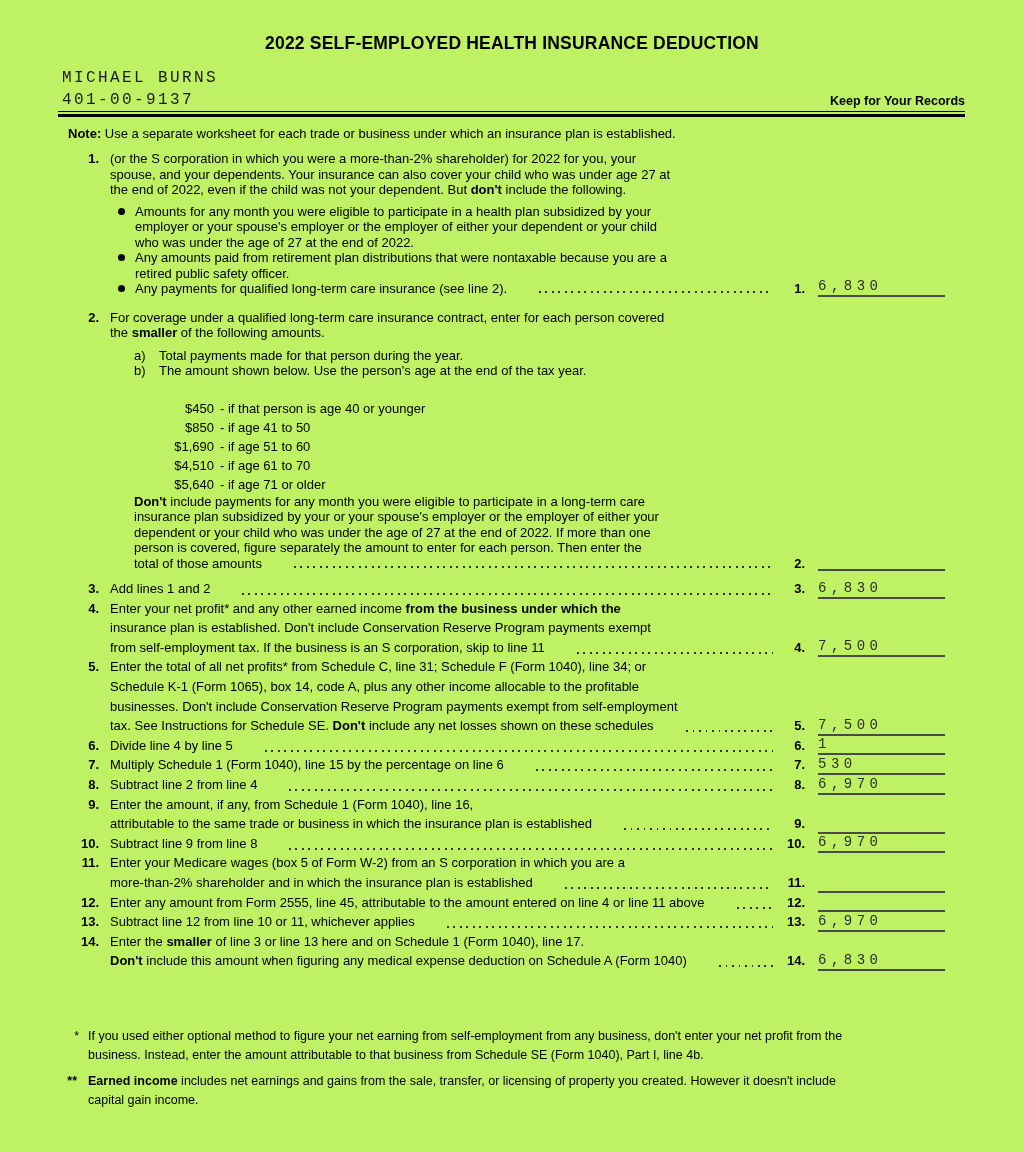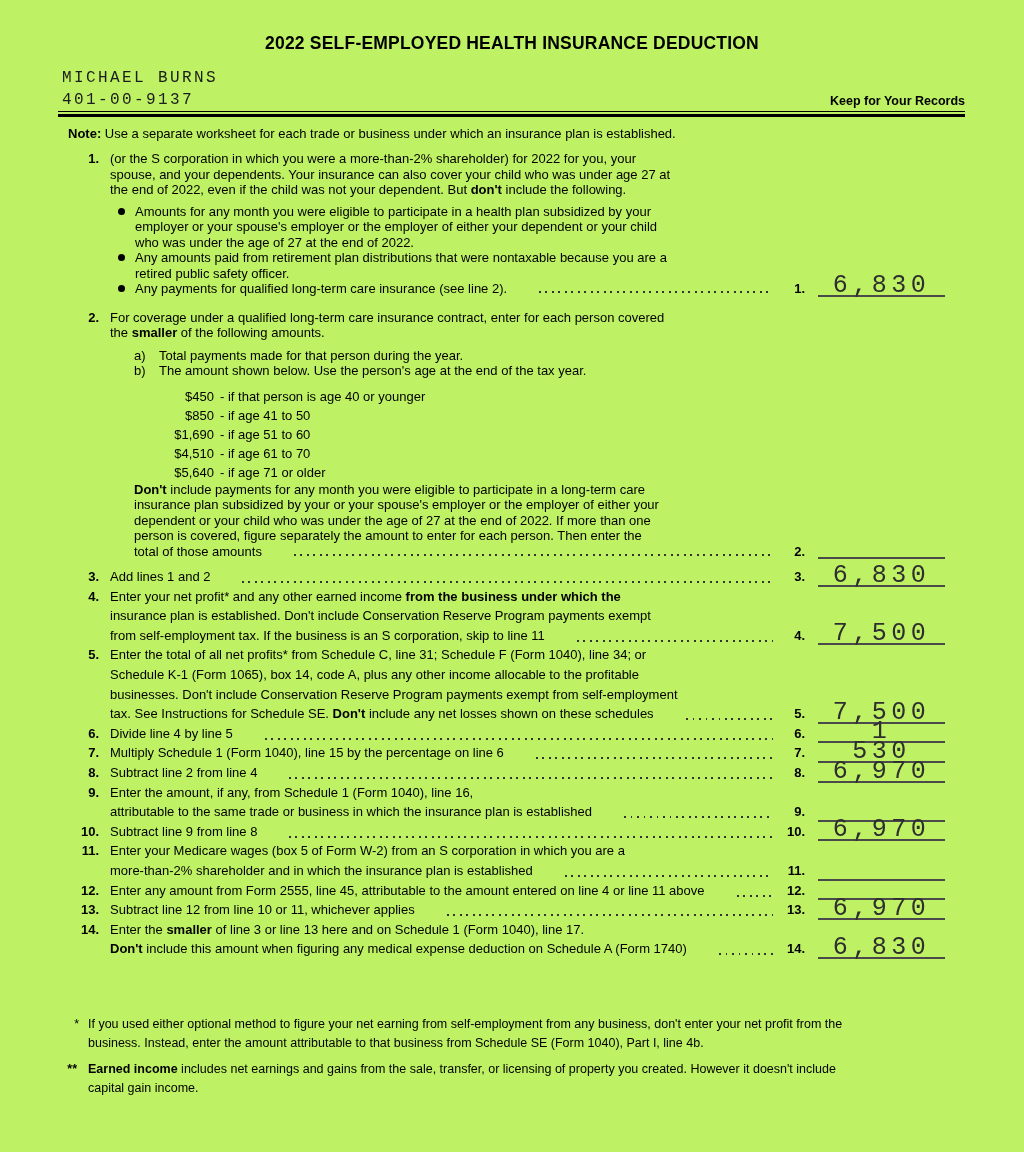--- a/index.html
+++ b/index.html
@@ -37,39 +37,39 @@
   .lrow{display:flex;gap:26px;}
   .lt{white-space:nowrap;}
   .leader{
     flex:1 1 auto;height:2px;align-self:flex-end;margin:0 2px 3.5px 6px;
     background-image:repeating-linear-gradient(90deg,#333 0 1.8px,transparent 1.8px 6.5px);
   }
   .rcol{display:flex;align-self:flex-end;align-items:flex-end;}
   .rnum{font-weight:bold;width:30px;min-width:30px;text-align:right;}
   .ramt{
     width:127px;min-width:127px;box-sizing:content-box;margin-left:13px;margin-right:20px;
-    border-bottom:2px solid #4a4a4a;text-align:center;
+    border-bottom:2px solid #4a4a4a;text-align:left;
     font-family:"Liberation Mono","DejaVu Sans Mono",monospace;
-    font-size:25px;line-height:16px;letter-spacing:4.5px;color:#2e2e2e;
+    font-size:14px;line-height:16px;letter-spacing:4.5px;color:#2e2e2e;
     padding-bottom:1px;min-height:16px;white-space:nowrap;
   }
   .it1{margin-top:9px;}
   .it2{margin-top:13px;}
   .it3{margin-top:8px;}
   .bullets{margin-top:6px;}
   .brow{display:flex;padding-left:8px;}
   .bdot{
     width:7px;min-width:7px;height:7px;border-radius:50%;background:#000;
     margin:4px 10px 0 0;display:inline-block;
   }
   .btxt{flex:1 1 auto;min-width:0;}
   .ab{display:flex;padding-left:24px;}
   .abl{width:25px;min-width:25px;}
   .ab-first{margin-top:7px;}
-  .dollars{margin-top:8px;}
+  .dollars{margin-top:20px;}
   .dr{display:flex;padding-left:40px;line-height:19px;}
   .damt{width:64px;min-width:64px;text-align:right;margin-right:6px;}
   .dont{padding-left:24px;}
   .fns{margin-top:56px;}
   .fn{display:flex;font-size:12.5px;line-height:19.5px;}
   .fn2{margin-top:6px;}
   .fnmark{width:30px;min-width:30px;box-sizing:border-box;text-align:right;padding-right:9px;}
   .fn2 .fnmark{font-weight:bold;padding-right:11px;}
   .fnbody{flex:1 1 auto;}
 </style>
@@ -339,21 +339,21 @@
         <div class="rnum">13.</div>
         <div class="ramt">6,970</div>
       </div>
     </div>
 
     <div class="item ws2">
       <div class="inum">14.</div>
       <div class="ibody">
         <div><span>Enter the </span><b>smaller</b><span> of line 3 or line 13 here and on Schedule 1 (Form 1040), line 17.</span></div>
         <div class="lrow">
-          <span class="lt"><span></span><b>Don't</b><span> include this amount when figuring any medical expense deduction on Schedule A (Form 1740)</span></span>
+          <span class="lt"><span></span><b>Don't</b><span> include this amount when figuring any medical expense deduction on Schedule A (Form 1040)</span></span>
           <span class="leader"></span>
         </div>
       </div>
       <div class="rcol">
         <div class="rnum">14.</div>
         <div class="ramt">6,830</div>
       </div>
     </div>
 
     <div class="fns">

